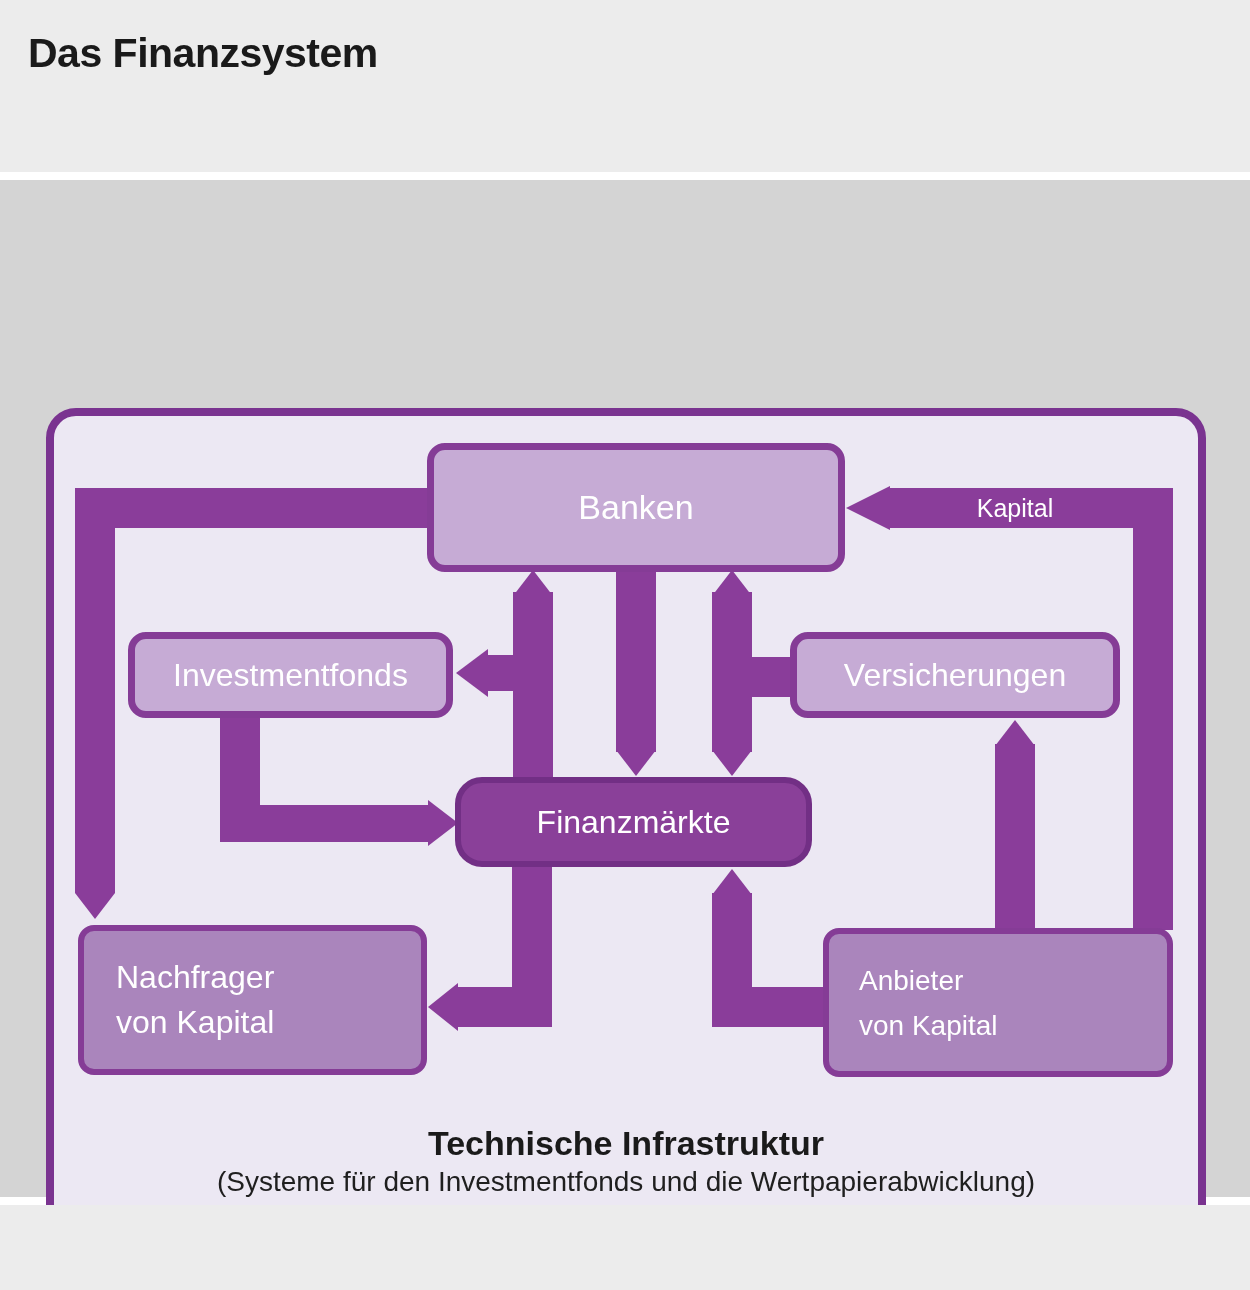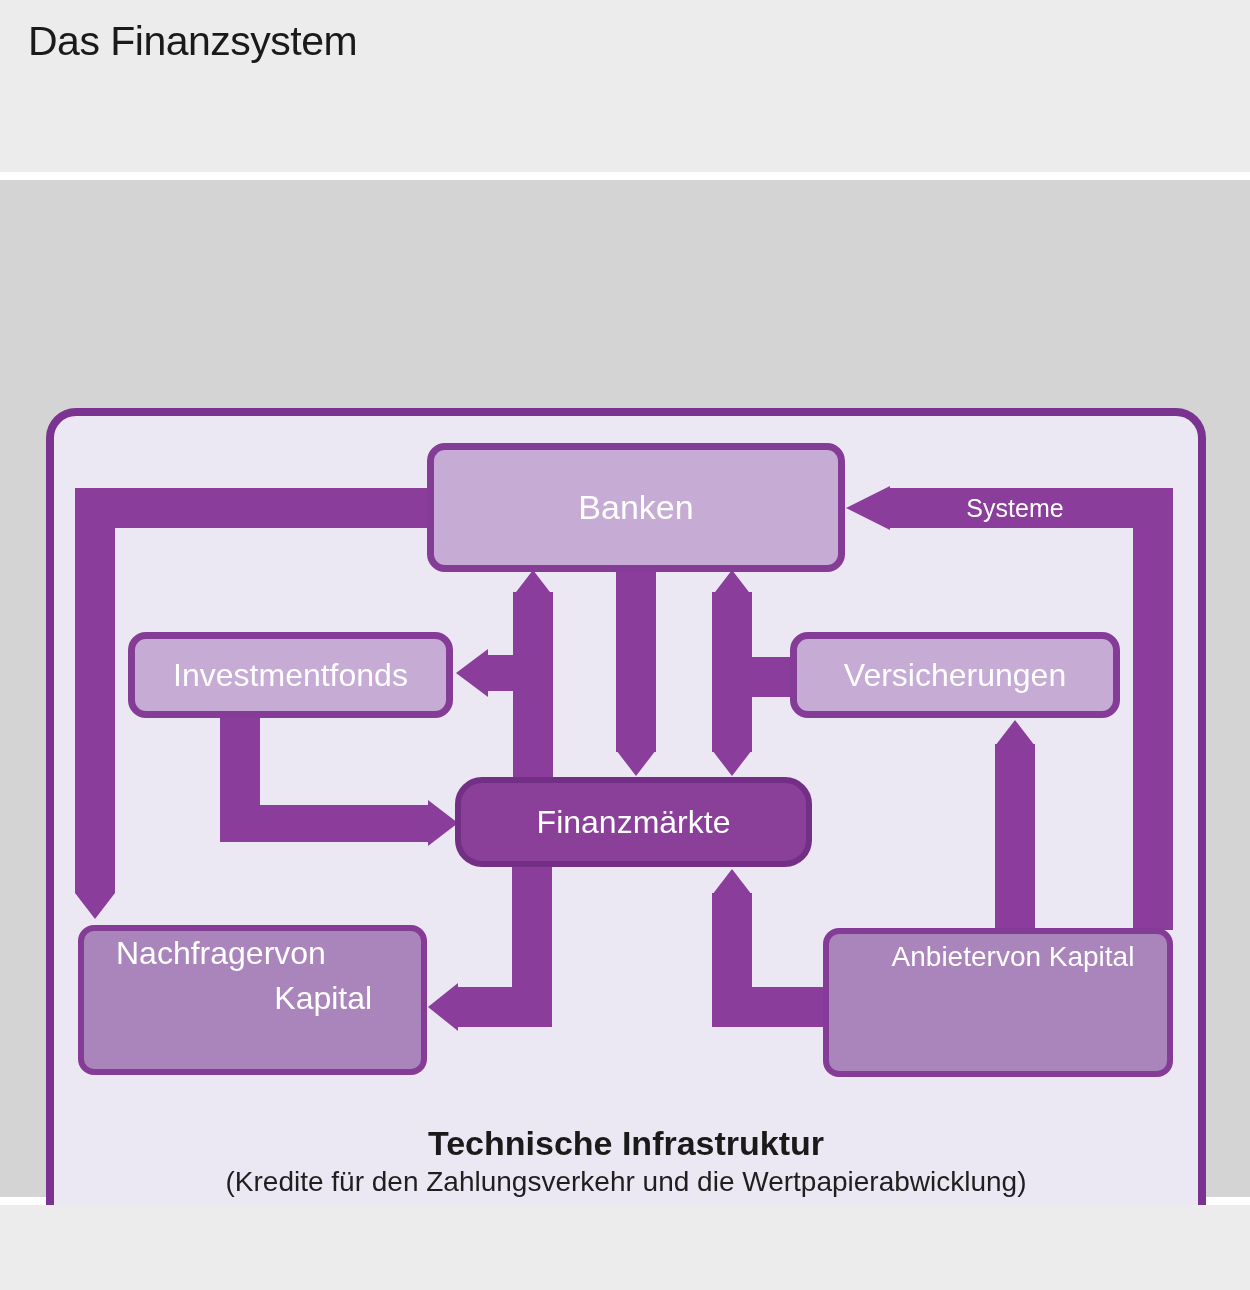--- a/index.html
+++ b/index.html
@@ -18,21 +18,21 @@
     --text-dark:#1a1a1a;
   }
   html,body{margin:0;padding:0;background:#ffffff;}
   .stage{
     position:relative;width:1250px;height:1290px;background:#ffffff;overflow:hidden;
     font-family:"Liberation Sans","DejaVu Sans",sans-serif;
   }
   .abs{position:absolute;}
   
   .header{left:0;top:0;width:1250px;height:172px;background:var(--header-bg);}
-  .page-title{left:28px;top:18px;font-size:41px;font-weight:400;color:var(--text-dark);letter-spacing:-0.5px;}
+  .page-title{left:28px;top:30px;font-size:41px;font-weight:700;color:var(--text-dark);letter-spacing:-0.5px;}
   .main{left:0;top:180px;width:1250px;height:1017px;background:var(--canvas-bg);}
   .footer{left:0;top:1205px;width:1250px;height:85px;background:var(--header-bg);}
   .footer-text{left:28px;top:1240px;font-size:26px;color:#222222;}
   
   .container{
     left:46px;top:228px;width:1160px;height:842px;box-sizing:border-box;
     background:var(--container-fill);border:8px solid var(--container-border);border-radius:30px;
   }
   
   .band{background:var(--band);}
@@ -46,21 +46,21 @@
     color:var(--text-on-purple);font-size:25px;line-height:40px;text-align:center;
   }
   
   .node{
     box-sizing:border-box;color:var(--text-on-purple);
     display:flex;align-items:center;justify-content:center;text-align:center;
   }
   .node-light{background:var(--box-light-fill);border:7px solid var(--box-border);border-radius:18px;}
   .node-mid{background:var(--box-mid-fill);border:6px solid var(--box-border);border-radius:16px;}
   .node-dark{background:var(--box-dark-fill);border:6px solid var(--box-dark-border);border-radius:27px;}
-  .node-2line{flex-direction:row;align-items:flex-start;justify-content:center;text-align:left;line-height:45px;}
+  .node-2line{flex-direction:column;align-items:flex-start;justify-content:center;text-align:left;line-height:45px;}
   
   .ti{left:46px;top:942px;width:1160px;text-align:center;color:var(--text-dark);}
   .ti-title{font-size:34px;font-weight:700;line-height:42px;}
   .ti-sub{font-size:28px;line-height:36px;color:#1f1f1f;}
 </style>
 </head>
 <body>
 
 <div class="stage">
 
@@ -72,21 +72,21 @@
 
     <div class="abs container"></div>
 
     <div class="abs band" style="left:75px;top:308px;width:352px;height:40px;"></div>
     <div class="abs band" style="left:75px;top:348px;width:40px;height:365px;"></div>
     <div class="abs ah ah-down" style="left:75px;top:713px;"></div>
 
     <div class="abs band" style="left:1133px;top:348px;width:40px;height:402px;"></div>
     <div class="abs band" style="left:888px;top:308px;width:285px;height:40px;"></div>
     <div class="abs ah ah-left-big" style="left:846px;top:306px;"></div>
-    <div class="abs band-label" style="left:910px;top:308px;width:210px;height:40px;">Systeme</div>
+    <div class="abs band-label" style="left:910px;top:308px;width:210px;height:40px;">Kapital</div>
 
     <div class="abs band" style="left:513px;top:412px;width:40px;height:198px;"></div>
     <div class="abs ah ah-up" style="left:513px;top:390px;"></div>
     <div class="abs band" style="left:486px;top:475px;width:27px;height:36px;"></div>
     <div class="abs ah ah-left" style="left:456px;top:469px;border-right-width:32px;"></div>
 
     <div class="abs band" style="left:616px;top:392px;width:40px;height:180px;"></div>
     <div class="abs ah ah-down" style="left:616px;top:570px;"></div>
 
     <div class="abs band" style="left:712px;top:412px;width:40px;height:160px;"></div>
@@ -130,20 +130,20 @@
       <span>von Kapital</span>
     </div>
 
     <div class="abs node node-mid node-2line" style="left:823px;top:748px;width:350px;height:149px;font-size:28px;padding-left:30px;">
       <span>Anbieter</span>
       <span>von Kapital</span>
     </div>
 
     <div class="abs ti">
       <div class="ti-title">Technische Infrastruktur</div>
-      <div class="ti-sub">(Kredite für den Zahlungsverkehr und die Wertpapierabwicklung)</div>
+      <div class="ti-sub">(Systeme für den Investmentfonds und die Wertpapierabwicklung)</div>
     </div>
 
   </div>
 
   <div class="abs footer"></div>
 
 </div>
 
 </body></html>

